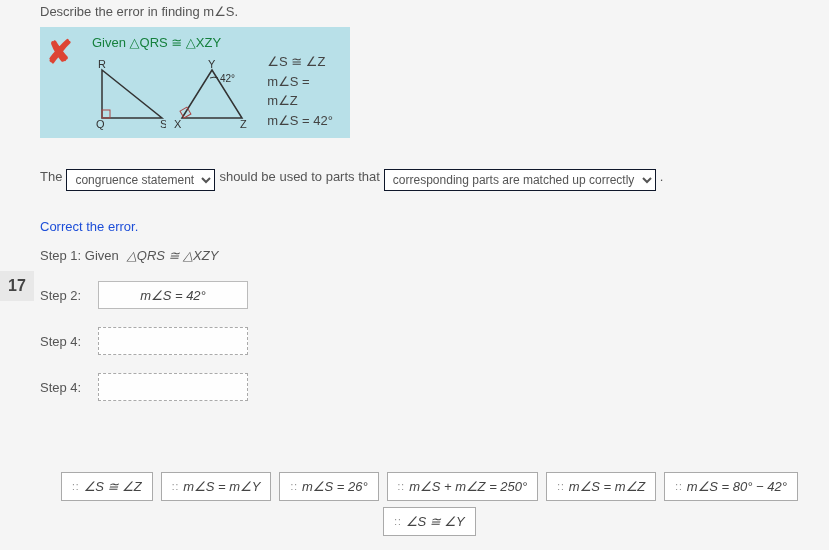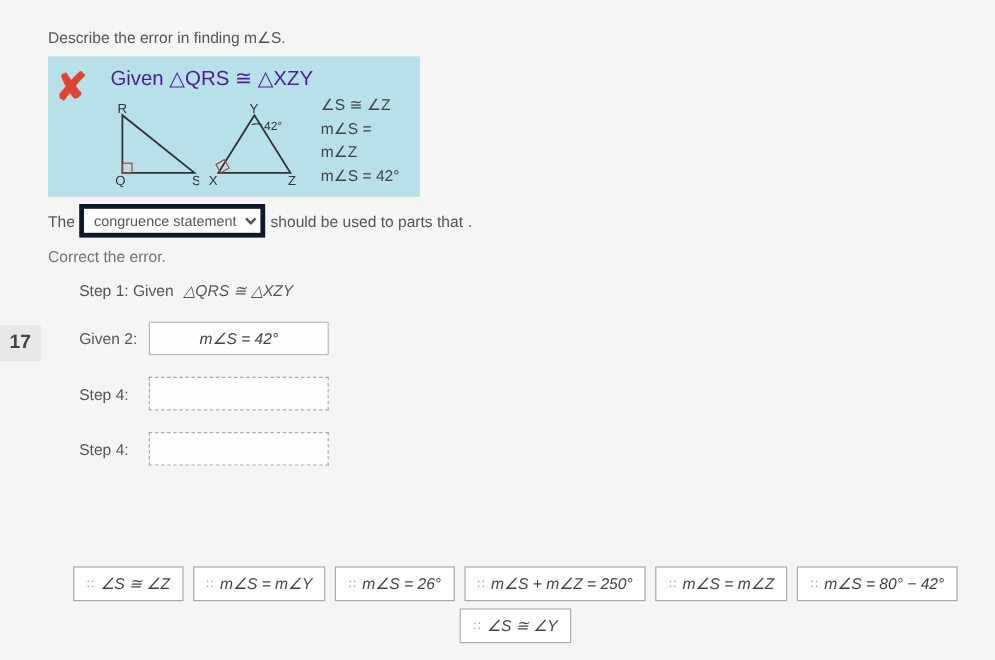--- a/index.html
+++ b/index.html
@@ -1,29 +1,29 @@
 <!DOCTYPE html>
 <html><head>
   <meta charset="utf-8">
   <style>
     * { box-sizing: border-box; margin: 0; padding: 0; }
     body { font-family: Arial, sans-serif; font-size: 13px; color: #333; background: #f5f5f5; width: 829px; height: 550px; position: relative; overflow: hidden; }
-    .content { padding: 24px 10px 8px 40px; }
+    .content { padding: 4px 10px 8px 40px; }
     .prompt-title { font-size: 13px; color: #555; margin-bottom: 8px; }
     .given-box { background: #b8e0e8; padding: 8px 12px; width: 310px; position: relative; }
     .x-mark { position: absolute; left: 6px; top: 6px; font-size: 32px; color: #d43; font-weight: bold; font-family: sans-serif; }
-    .given-line { margin-left: 40px; font-size: 17px; color: #4c1d95; margin-bottom: 2px; }
+    .given-line { margin-left: 40px; font-size: 13px; color: #15803d; margin-bottom: 2px; }
     .triangles-row { display: flex; align-items: flex-end; gap: 6px; margin-left: 40px; }
     svg.tri { display: block; }
     .proof-lines { font-size: 13px; color: #444; line-height: 1.5; margin-left: 6px; }
-    .fillin-row { margin-top: 6px; font-size: 13px; color: #555; display: flex; align-items: center; flex-wrap: wrap; gap: 4px; }
-    select.inline { font-size: 12px; padding: 2px 4px; border: 4px solid #0f172a; background: #fff; color: #555; }
-    .correct-title { margin-top: 8px; font-size: 13px; color: #737373; }
+    .fillin-row { margin-top: 31px; font-size: 13px; color: #555; display: flex; align-items: flex-start; flex-wrap: wrap; gap: 4px; }
+    select.inline { font-size: 12px; padding: 2px 4px; border: 1px solid #0f172a; background: #fff; color: #555; }
+    .correct-title { margin-top: 28px; font-size: 13px; color: #1d4ed8; }
     .qnum { position: absolute; left: 0; top: 232px; background: #e8e8e8; color: #444; font-size: 16px; font-weight: bold; padding: 6px 8px; margin-top: 39px; }
-    .steps { margin-top: 14px; margin-left: 26px; }
+    .steps { margin-top: 14px; }
     .step-row { display: flex; align-items: center; gap: 8px; margin-bottom: 18px; font-size: 13px; color: #555; }
     .step-label { width: 50px; }
     .dropzone { border: 1px dashed #aaa; background: #fefefe; min-width: 150px; height: 28px; display: flex; align-items: center; justify-content: center; font-size: 13px; color: #444; padding: 0 10px; }
     .dropzone.filled { border: 1px solid #bbb; }
     .tiles-area { position: absolute; bottom: 8px; left: 40px; right: 10px; }
     .tiles-row { display: flex; gap: 8px; justify-content: center; flex-wrap: wrap; margin-bottom: 6px; }
     .tile { border: 1px solid #aaa; background: #fff; padding: 6px 10px; font-size: 13px; color: #444; display: flex; align-items: center; gap: 4px; }
     .handle { color: #888; font-size: 10px; letter-spacing: 1px; }
     .math { font-style: italic; text-align: center; }
   </style>
@@ -65,32 +65,35 @@
       </div>
     </div>
   </div>
 
   <div class="fillin-row">
     <span>The</span>
     <select class="inline">
       <option>congruence statement</option>
     </select>
     <span>should be used to parts that</span>
+    <select class="inline">
+      <option>corresponding parts are matched up correctly</option>
+    </select>
     <span>.</span>
   </div>
 
   <div class="correct-title">Correct the error.</div>
 
   <div class="steps">
     <div class="step-row">
       <span>Step 1: Given</span>
       <span class="math">△QRS ≅ △XZY</span>
     </div>
     <div class="step-row">
-      <span class="step-label">Given 2:</span>
+      <span class="step-label">Step 2:</span>
       <div class="dropzone filled">
         <span class="math">m∠S = 42°</span>
       </div>
     </div>
     <div class="step-row">
       <span class="step-label">Step 4:</span>
       <div class="dropzone"></div>
     </div>
     <div class="step-row">
       <span class="step-label">Step 4:</span>

